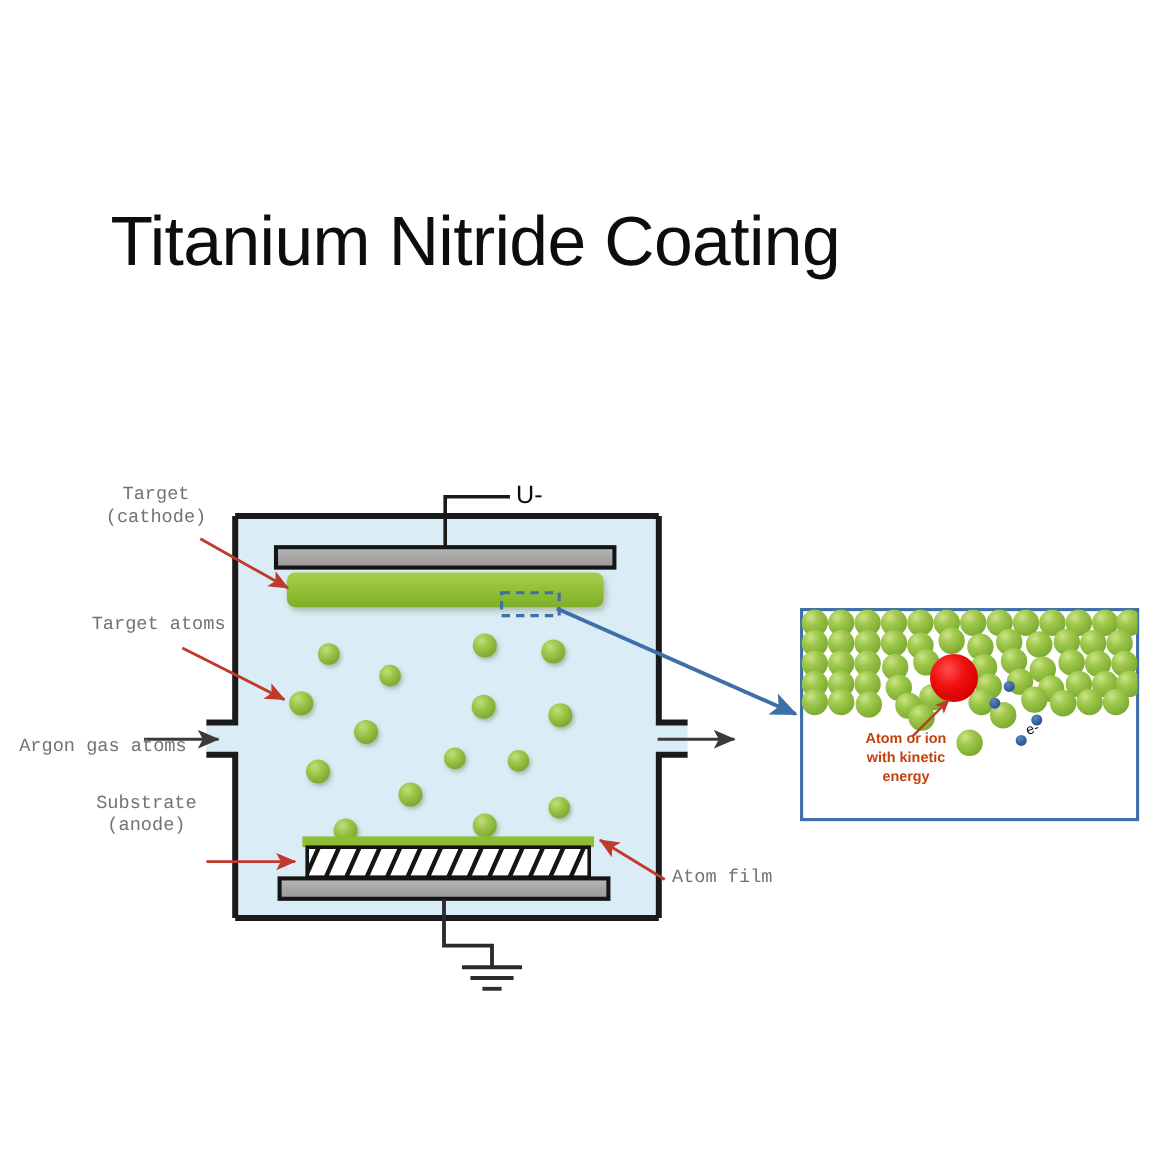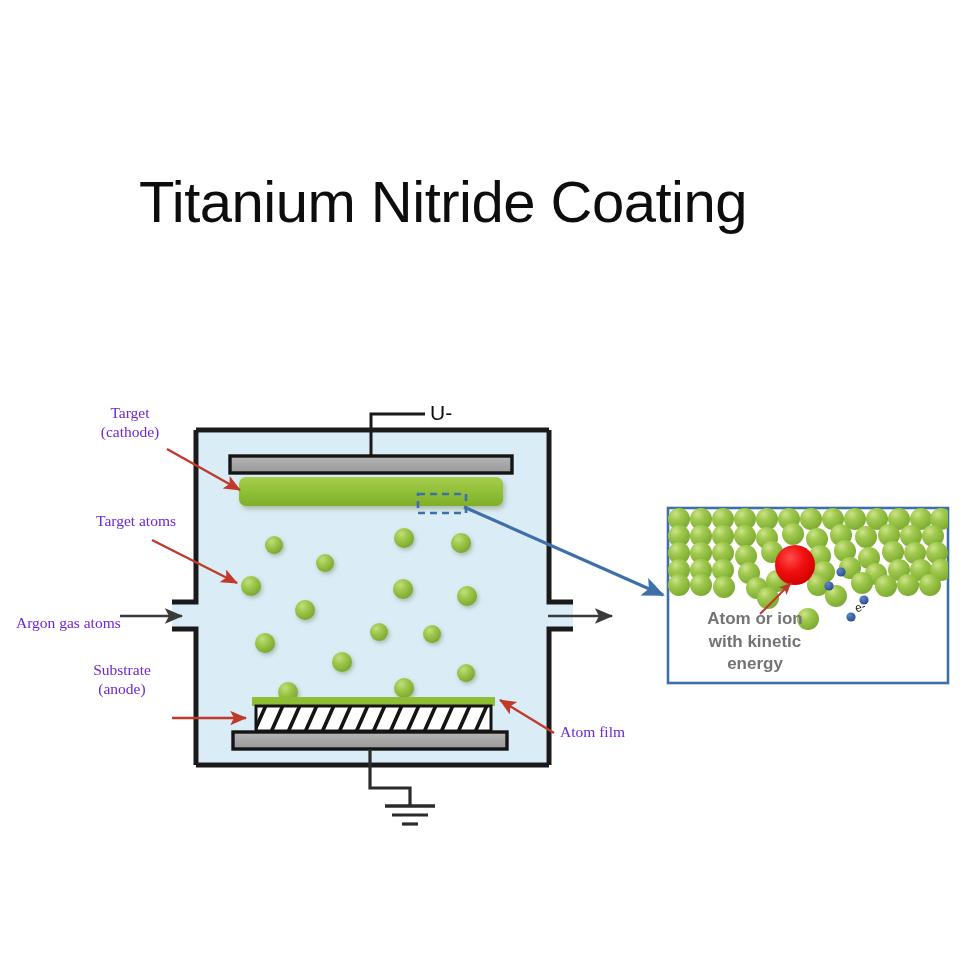--- a/index.html
+++ b/index.html
@@ -22,44 +22,43 @@
     position: absolute;
     left: 0;
     top: 168px;
     width: 792px;
     text-align: center;
     font-size: 58px;
     font-weight: 400;
     color: #0d0d0d;
     letter-spacing: -0.5px;
     font-family: "Liberation Sans", sans-serif;
-    padding-left: 47px;
   }
   .lbl {
     position: absolute;
     font-size: 15.5px;
-    color: #6d28d9;
+    color: #737373;
     line-height: 1.25;
-    font-family: Liberation Serif, serif;
+    font-family: Liberation Mono, monospace;
     white-space: pre-line;
   }
   .lbl.ctr { text-align: center; }
   .lbl.rt  { text-align: right; }
   svg.layer {
     position: absolute;
     left: 0;
     top: 0;
     width: 980px;
     height: 980px;
     overflow: visible;
   }
   .inset-cap {
     position: absolute;
-    font-size: 17px;
-    color: #737373;
+    font-size: 12px;
+    color: #c2410c;
     line-height: 1.33;
     text-align: center;
     font-family: "Liberation Sans", sans-serif;
     white-space: pre-line;
     font-weight: 600;
   }
   .e-lbl {
     position: absolute;
     font-size: 12px;
     color: #0d0d0d;
@@ -309,21 +308,21 @@
         <circle cx="851" cy="617" r="4.6" fill="url(#gElec)"></circle>
       </g>
 
       <line x1="760" y1="614" x2="791" y2="583" stroke="#c0392b" stroke-width="2" marker-end="url(#redArrowSm)"></line>
     </g>
   </svg>
 
   <div class="lbl ctr" style="left:60px; top:403px; width:140px;">Target
 (cathode)</div>
 
-  <div class="lbl rt" style="left:16px; top:511px; width:160px;">Target atoms</div>
+  <div class="lbl rt" style="left:28px; top:511px; width:160px;">Target atoms</div>
 
   <div class="lbl" style="left:16px; top:589px; width:180px;margin-top:24px;">Argon gas atoms</div>
 
   <div class="lbl ctr" style="left:58px; top:660px; width:128px;">Substrate
 (anode)</div>
 
   <div class="lbl" style="left:560px; top:722px; width:120px;">Atom film</div>
 
   <div class="u-lbl" style="left:430px; top:401px;">U-</div>
 

